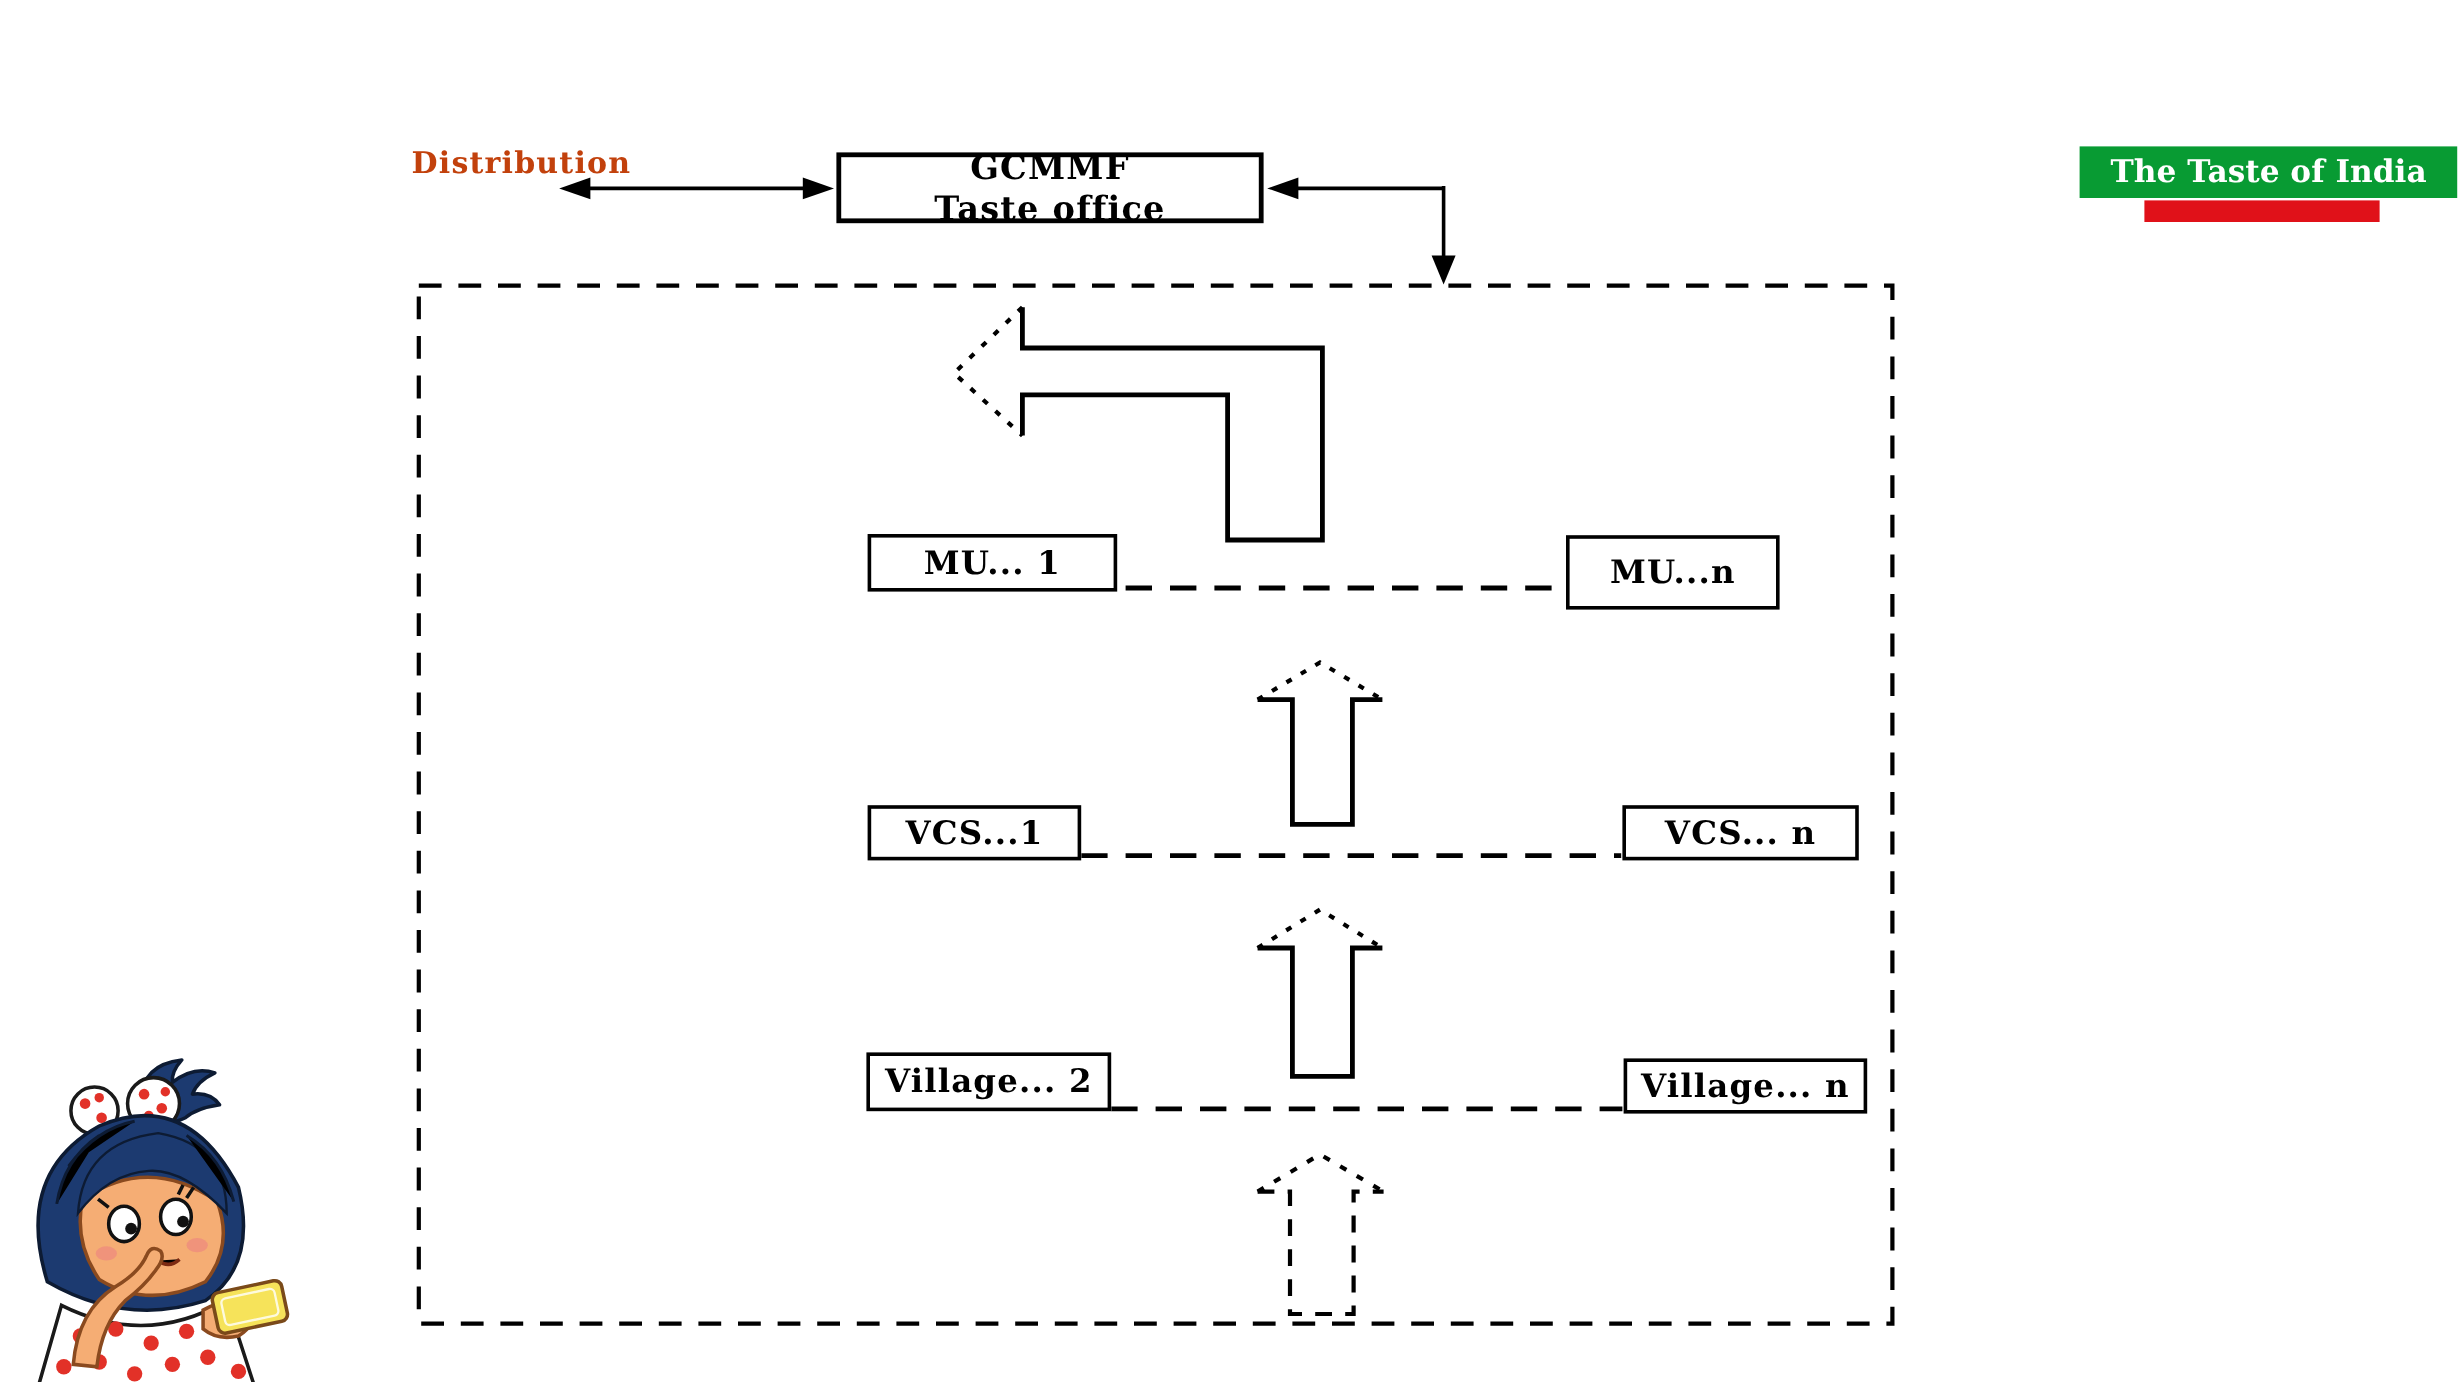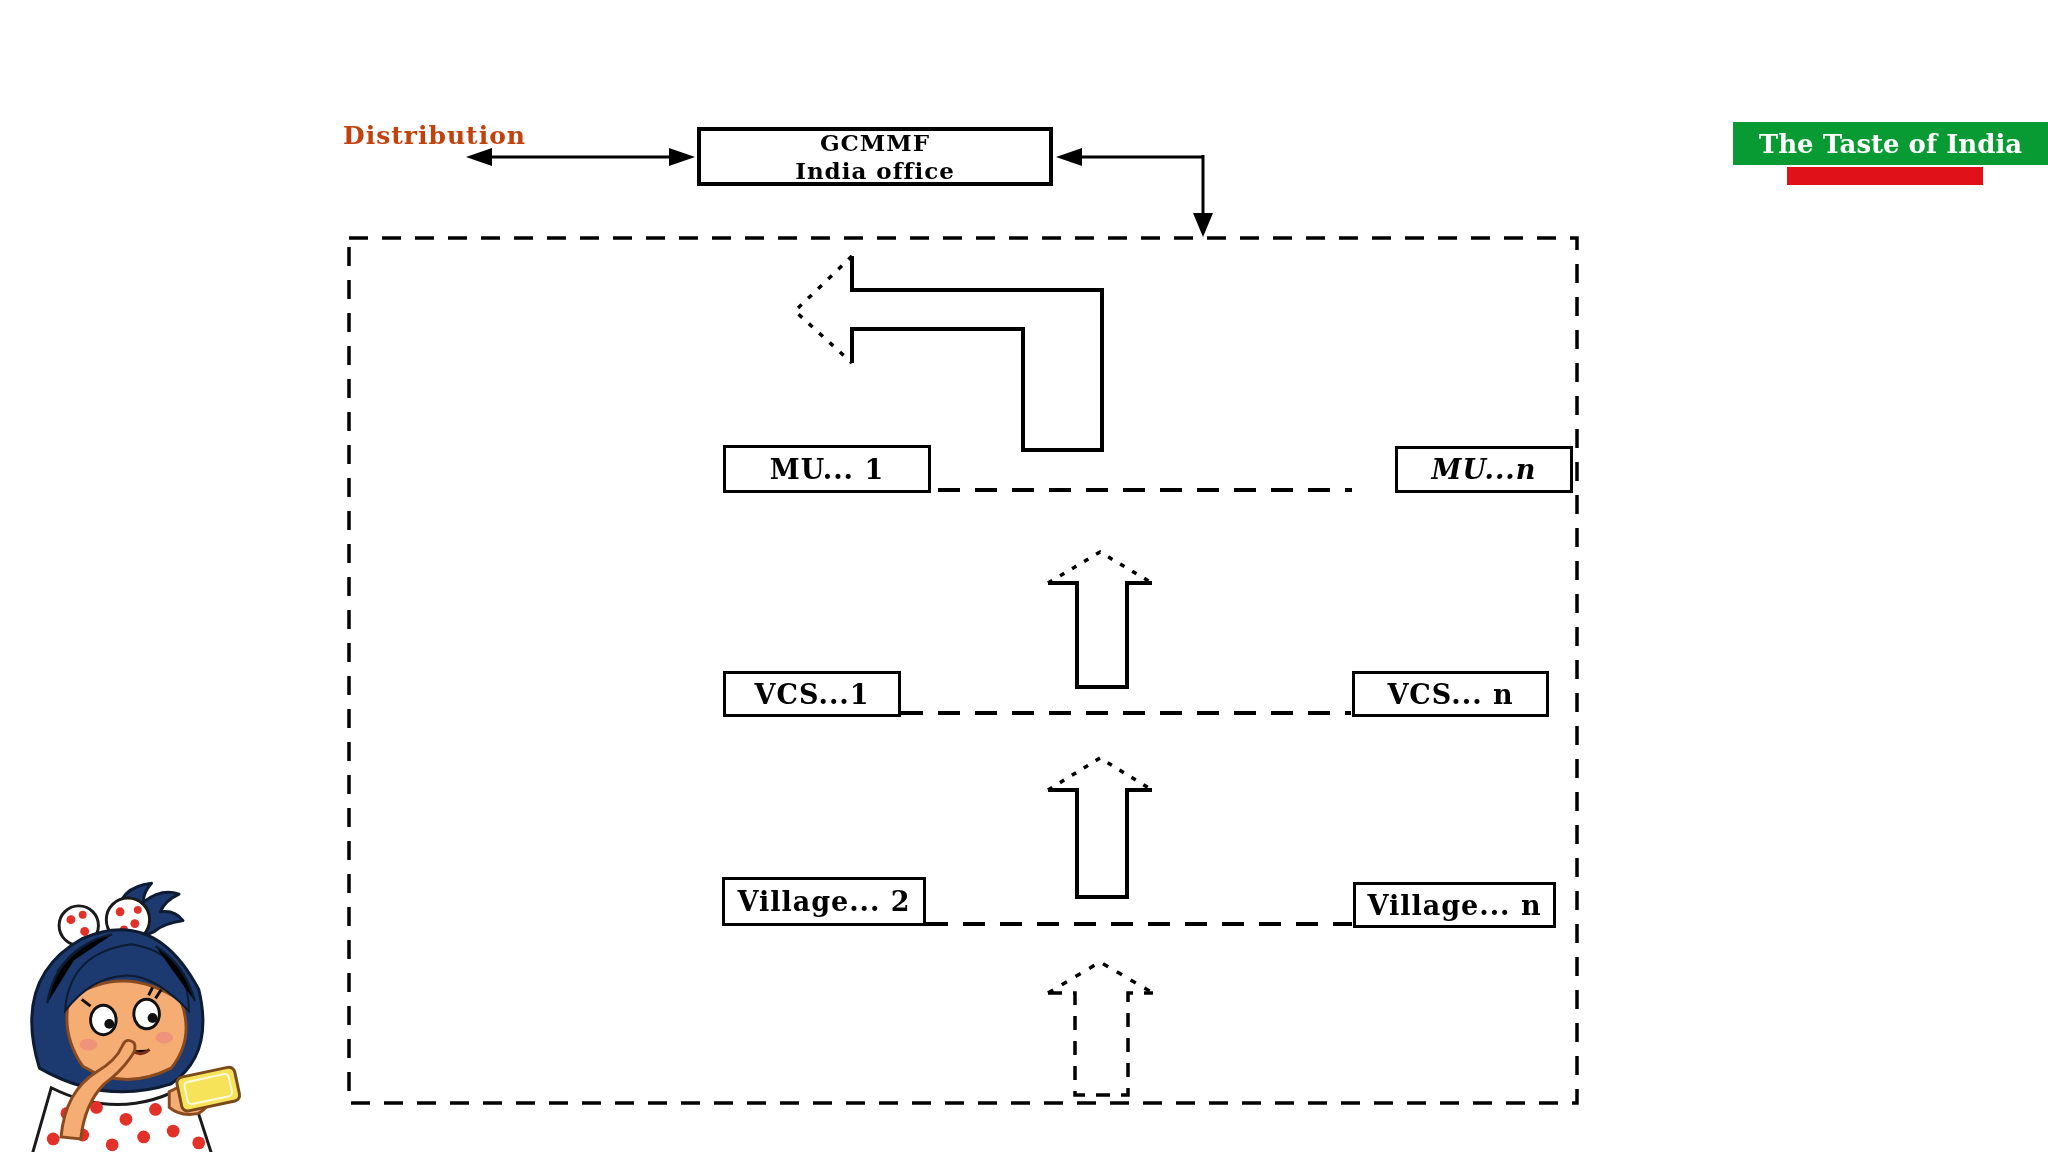--- a/index.html
+++ b/index.html
@@ -15,23 +15,23 @@
   .lines-svg { position:absolute; left:0; top:0; width:2048px; height:1152px; }
 
   
   .node {
     position:absolute; background:#fff; border:4px solid var(--line-color,#000);
     display:flex; align-items:center; justify-content:center;
     font-weight:bold; color:#000; letter-spacing:1px;
   }
   .node.small { border-width:3.5px; font-size:27px; }
   #gcmmf { left:697px; top:127px; width:356px; height:59px;
-           flex-direction:column; font-size:23px; line-height:1.18; letter-spacing:1px; }
+           flex-direction:column; font-size:28px; line-height:1.18; letter-spacing:1px; }
   #mu-left      { left:723px;  top:445px; width:208px; height:48px; }
-  #mu-right     { left:1395px; top:446px; width:178px; height:47px;font-style:italic; }
+  #mu-right     { left:1305px; top:446px; width:178px; height:62px; }
   #vcs-left     { left:723px;  top:671px; width:178px; height:46px; }
   #vcs-right    { left:1352px; top:671px; width:197px; height:46px; }
   #village-left { left:722px;  top:877px; width:204px; height:49px; }
   #village-right{ left:1353px; top:882px; width:203px; height:46px; }
 
   .distribution {
     position:absolute; left:343px; top:121px;
     font-size:25px; font-weight:bold; color:#c2410c; letter-spacing:1px;
   }
 
@@ -103,21 +103,21 @@
 
     <line x1="901" y1="490" x2="1352" y2="490" stroke-width="4" stroke-dasharray="22 15"></line>
     <line x1="901" y1="713" x2="1351" y2="713" stroke-width="4" stroke-dasharray="22 15"></line>
     <line x1="926" y1="924" x2="1352" y2="924" stroke-width="4" stroke-dasharray="22 15"></line>
   </svg>
 
   <div class="distribution">Distribution</div>
 
   <div class="node" id="gcmmf">
     <div>GCMMF</div>
-    <div>India office</div>
+    <div>Taste office</div>
   </div>
 
   <div class="node small" id="mu-left">MU... 1</div>
   <div class="node small" id="mu-right">MU...n</div>
 
   <div class="node small" id="vcs-left">VCS...1</div>
   <div class="node small" id="vcs-right">VCS... n</div>
 
   <div class="node small" id="village-left">Village... 2</div>
   <div class="node small" id="village-right">Village... n</div>

